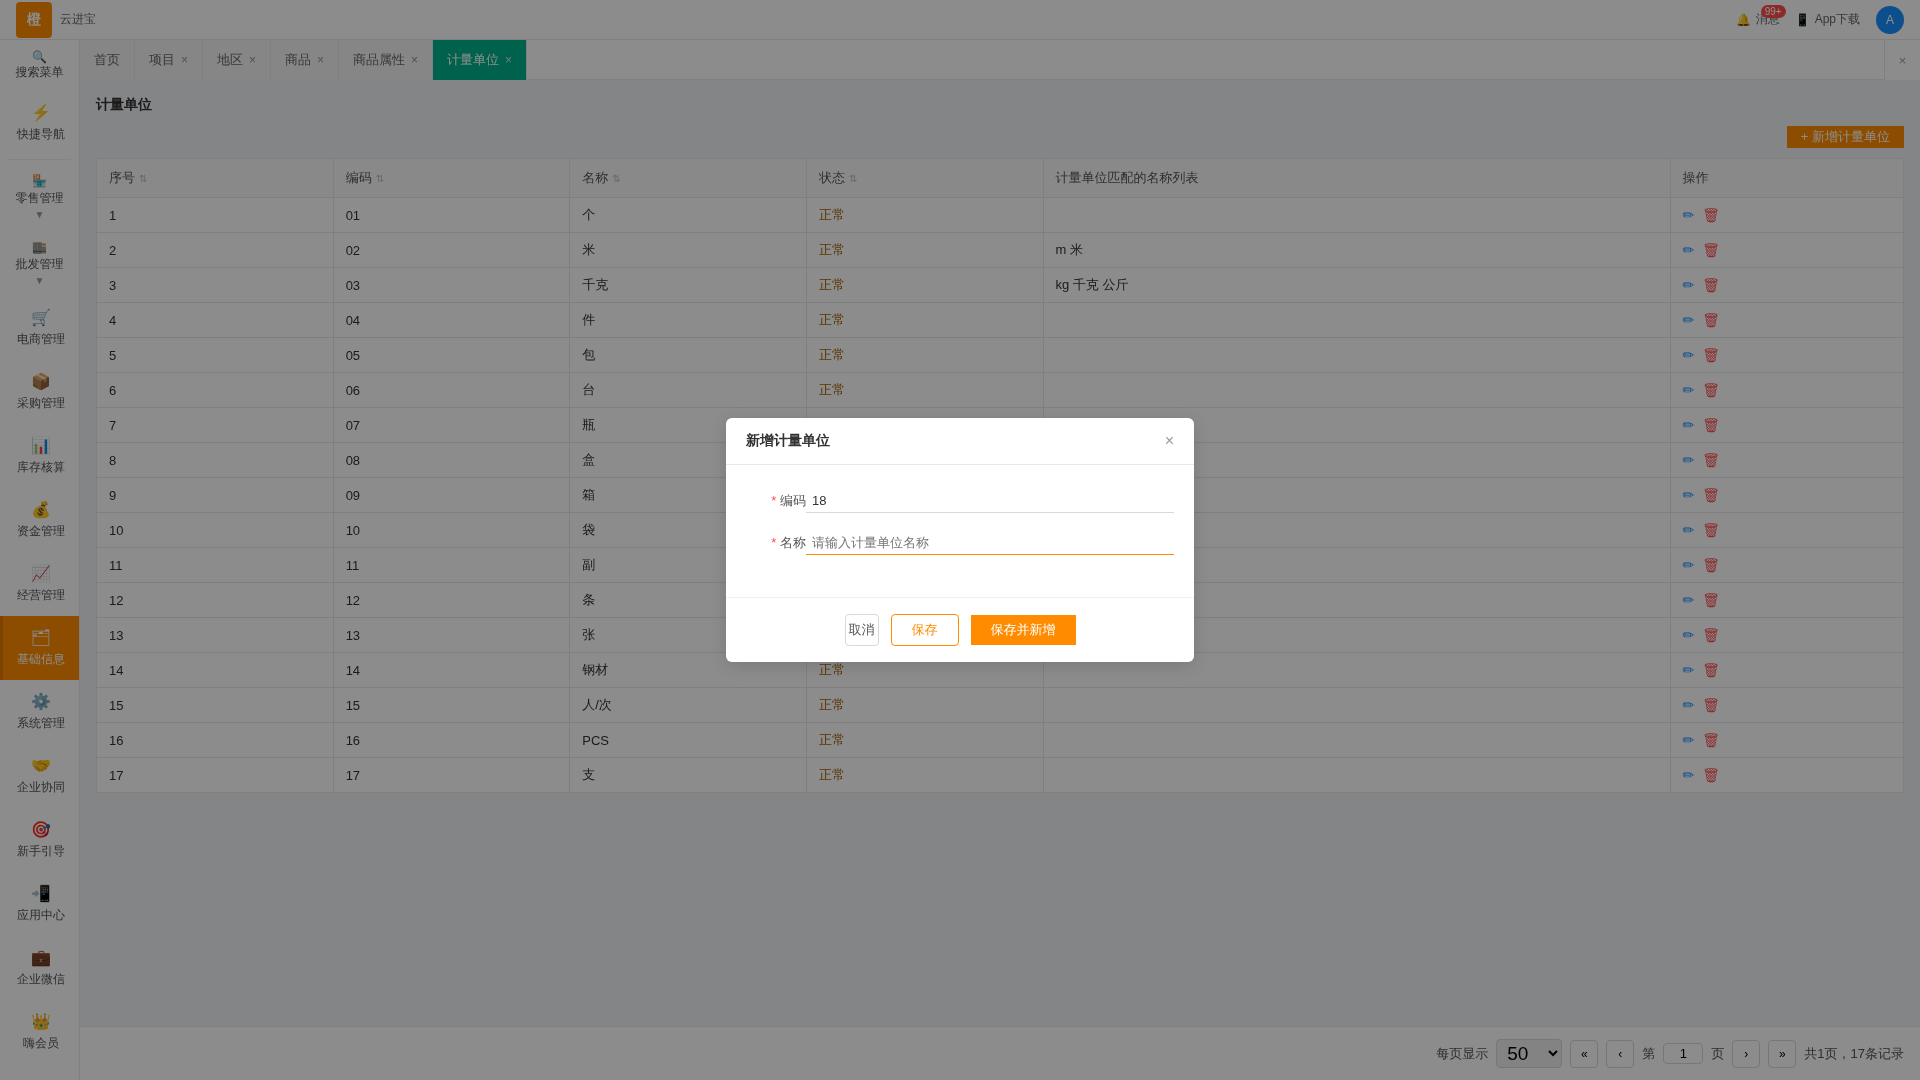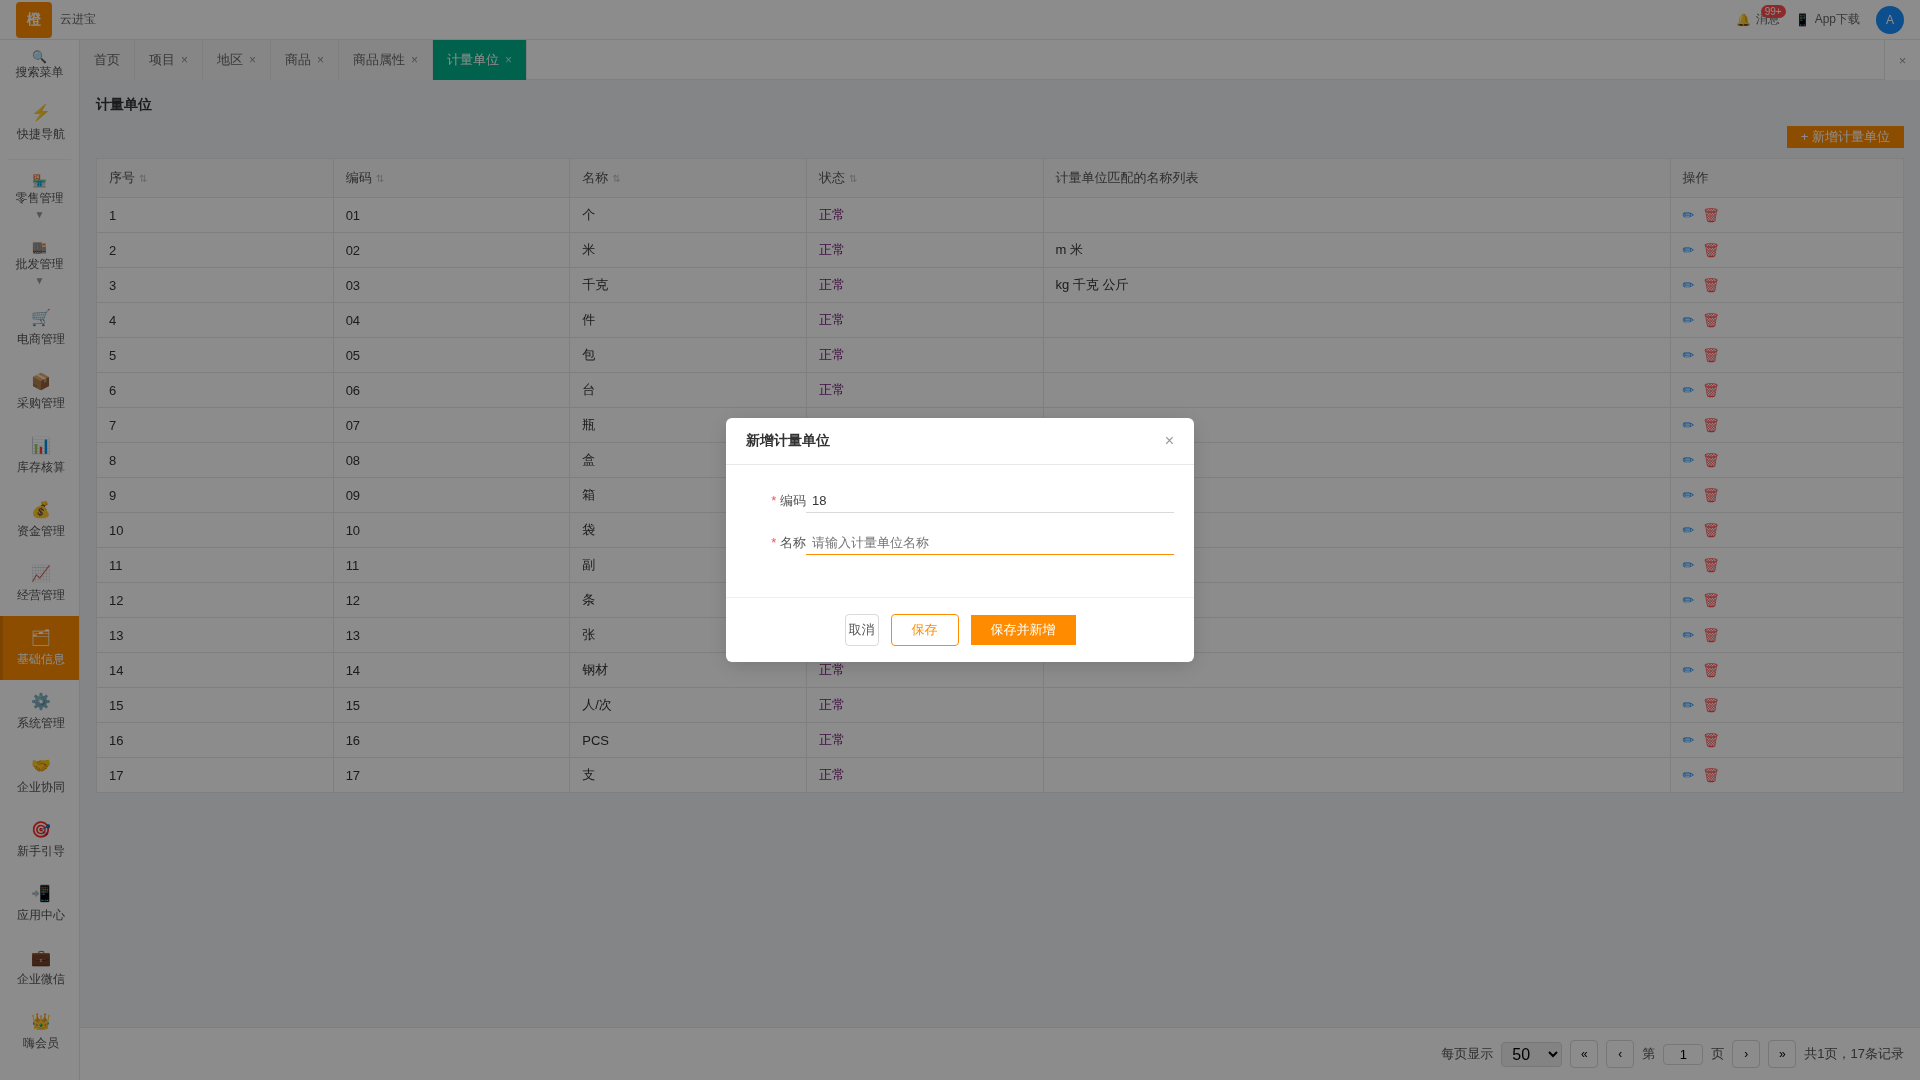--- a/index.html
+++ b/index.html
@@ -43,29 +43,29 @@
     
     .page-content { flex: 1; padding: 16px; overflow-y: auto; position: relative; }
     .page-title { font-size: 14px; font-weight: bold; color: #333; margin-bottom: 12px; }
     .toolbar { display: flex; justify-content: flex-end; margin-bottom: 10px; }
     .btn-add { background: #ff8c00; color: #fff; border: none; padding: 2px 14px; border-radius: 0; cursor: pointer; font-size: 13px; }
 
     
     .data-table { width: 100%; border-collapse: collapse; background: #fff; font-size: 13px; }
     .data-table th { background: #fafafa; border: 1px solid #e8e8e8; padding: 10px 12px; text-align: left; color: #555; font-weight: normal; white-space: nowrap; }
     .data-table td { border: 1px solid #e8e8e8; padding: 8px 12px; color: #333; }
-    .status-normal { color: #701a75; }
+    .status-normal { color: #a16207; }
     .action-btns { display: flex; gap: 8px; }
     .action-edit { color: #1890ff; cursor: pointer; font-size: 14px; }
     .action-delete { color: #ff4d4f; cursor: pointer; font-size: 14px; }
     .sort-icon { color: #bbb; font-size: 10px; margin-left: 4px; }
 
     
     .pagination { display: flex; align-items: center; justify-content: flex-end; padding: 12px 16px; background: #fff; border-top: 1px solid #e8e8e8; gap: 8px; font-size: 13px; color: #555; }
-    .page-size-select { border: 1px solid #d9d9d9; border-radius: 4px; padding: 2px 6px; font-size: 16px; }
+    .page-size-select { border: 1px solid #d9d9d9; border-radius: 4px; padding: 2px 6px; font-size: 19px; }
     .page-btn { width: 28px; height: 28px; border: 1px solid #d9d9d9; border-radius: 4px; background: #fff; cursor: pointer; display: flex; align-items: center; justify-content: center; font-size: 12px; }
     .page-btn:disabled { color: #ccc; cursor: not-allowed; }
     .page-input { width: 40px; border: 1px solid #d9d9d9; border-radius: 4px; padding: 2px 4px; text-align: center; font-size: 13px; }
 
     
     .overlay { position: fixed; top: 0; left: 0; width: 100%; height: 100%; background: rgba(0,0,0,0.45); z-index: 1000; display: flex; align-items: center; justify-content: center; }
 
     
     .modal { background: #fff; border-radius: 6px; width: 468px; box-shadow: 0 4px 20px rgba(0,0,0,0.15); overflow: hidden; }
     .modal-header { display: flex; align-items: center; justify-content: space-between; padding: 14px 20px; border-bottom: 1px solid #e8e8e8; }

